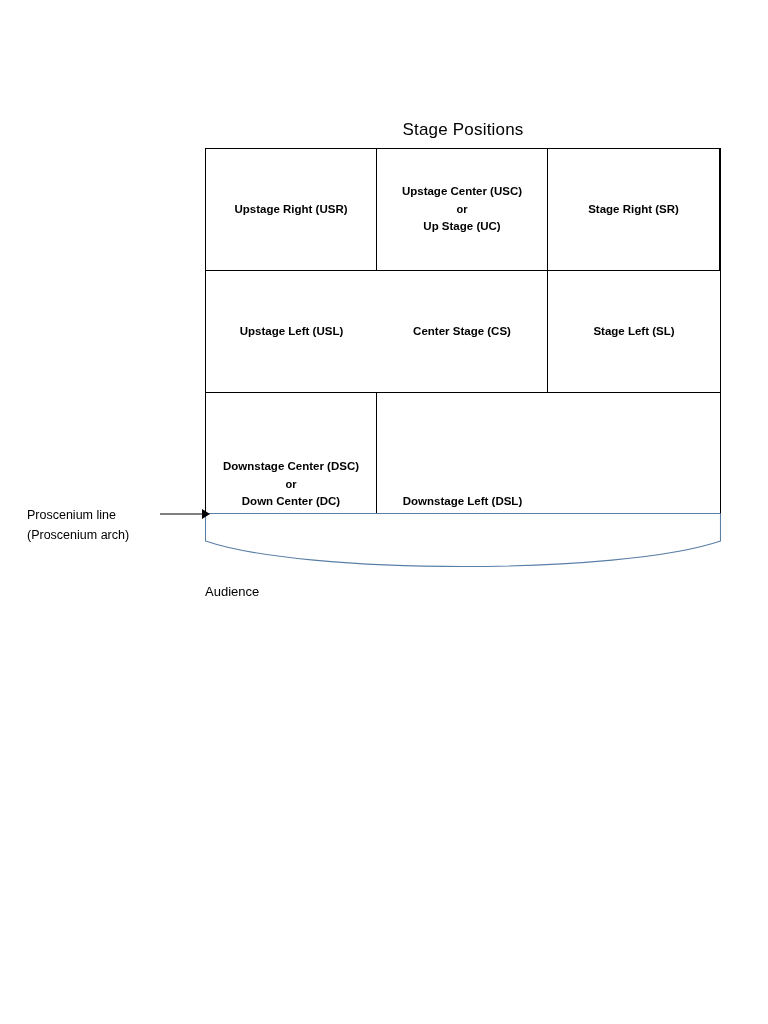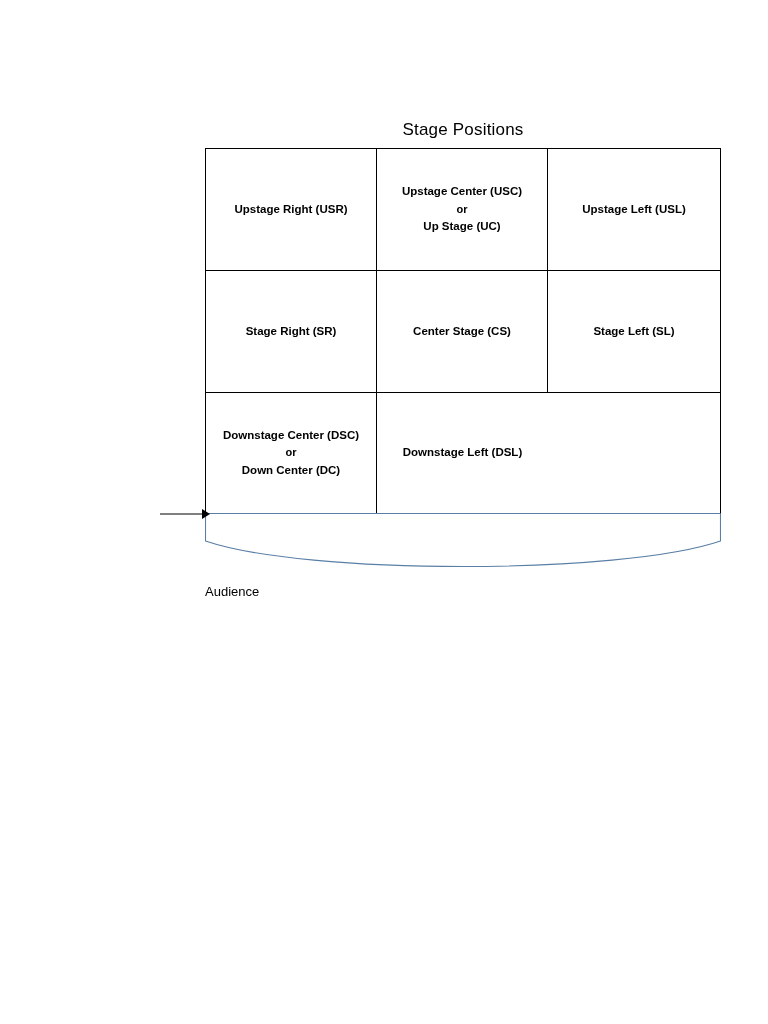--- a/index.html
+++ b/index.html
@@ -58,21 +58,21 @@
     flex-direction: column;
     align-items: center;
     justify-content: center;
     text-align: center;
     font-size: 11.5px;
     font-weight: bold;
     line-height: 1.55;
     padding: 2px 4px;
   }
   .grid-cell.col-last { border-right: none; }
-  .grid-cell.row-last { border-bottom: none; }
+  .grid-cell.row-last { border-bottom: none; justify-content: flex-end; }
   .grid-cell .line2 { font-weight: bold; font-size: 11px; }
 
   
   #apron {
     position: absolute;
     left: 205px;
     top: 513px;
     width: 516px;
     height: 62px;
   }
@@ -118,26 +118,26 @@
   <div id="stage-grid">
 
     <div class="grid-cell">
       <span>Upstage Right (USR)</span>
     </div>
     <div class="grid-cell">
       <span>Upstage Center (USC)</span>
       <span class="line2">or</span>
       <span>Up Stage (UC)</span>
     </div>
+    <div class="grid-cell">
+      <span>Stage Right (SR)</span>
+    </div>
+
     <div class="grid-cell col-last">
       <span>Upstage Left (USL)</span>
-    </div>
-
-    <div class="grid-cell">
-      <span>Stage Right (SR)</span>
     </div>
     <div class="grid-cell">
       <span>Center Stage (CS)</span>
     </div>
     <div class="grid-cell col-last">
       <span>Stage Left (SL)</span>
     </div>
 
     <div class="grid-cell row-last">
       <span>Downstage Center (DSC)</span>
@@ -150,20 +150,24 @@
 
   </div>
 
   <div id="apron">
     <svg width="516" height="62" viewBox="0 0 516 62" xmlns="http://www.w3.org/2000/svg">
       <path d="M0.5 0.5 L0.5 28 C 100 62, 416 62, 515.5 28 L515.5 0.5" fill="none" stroke="#5a7fa6" stroke-width="1.1"></path>
       <line x1="0.5" y1="0.5" x2="515.5" y2="0.5" stroke="#5a7fa6" stroke-width="1.1"></line>
     </svg>
   </div>
 
+  <div id="proscenium-label">
+    <div>Proscenium line</div>
+    <div>(Proscenium arch)</div>
+  </div>
 
   <div id="proscenium-arrow">
     <svg width="50" height="18" viewBox="0 0 50 18" xmlns="http://www.w3.org/2000/svg">
       <line x1="0" y1="9" x2="42" y2="9" stroke="#000000" stroke-width="1"></line>
       <path d="M42 4 L50 9 L42 14 Z" fill="#000000"></path>
     </svg>
   </div>
 
   <div id="audience-label">Audience</div>
 

